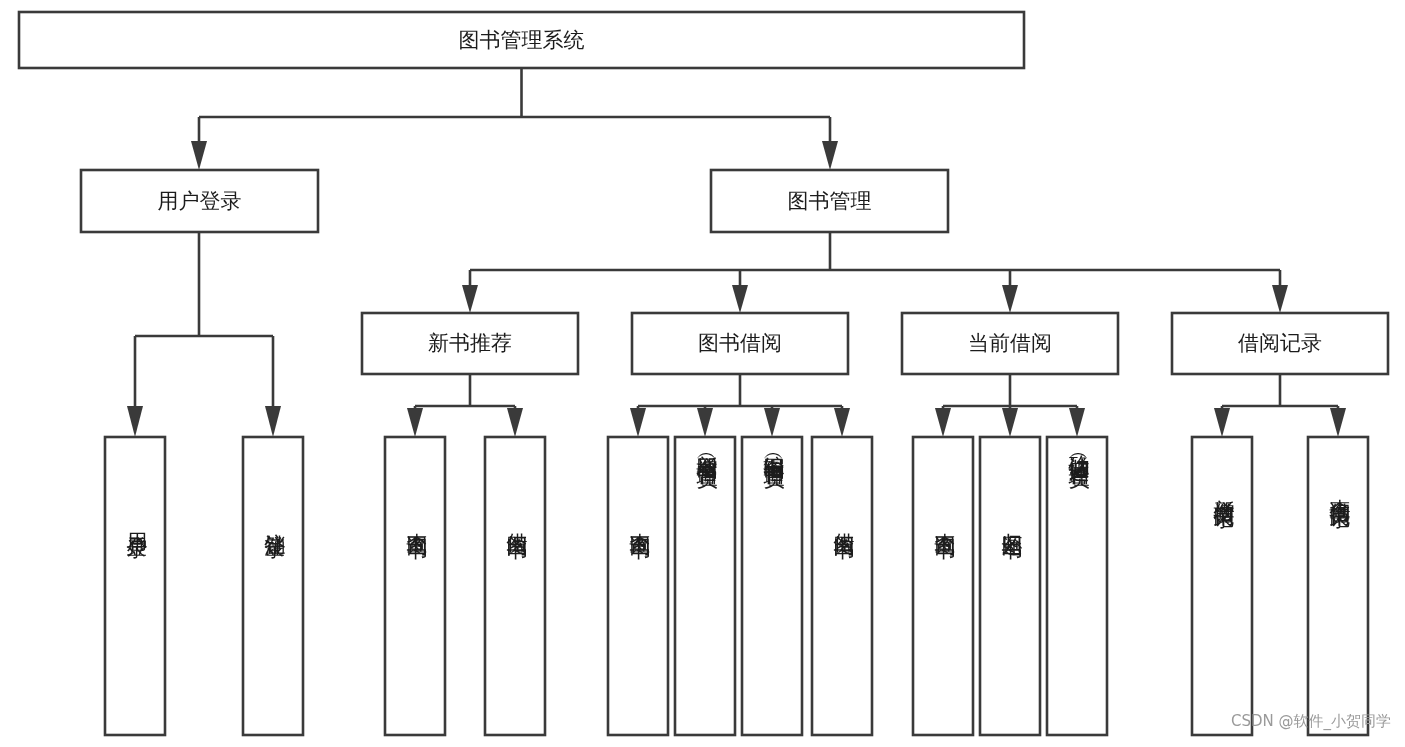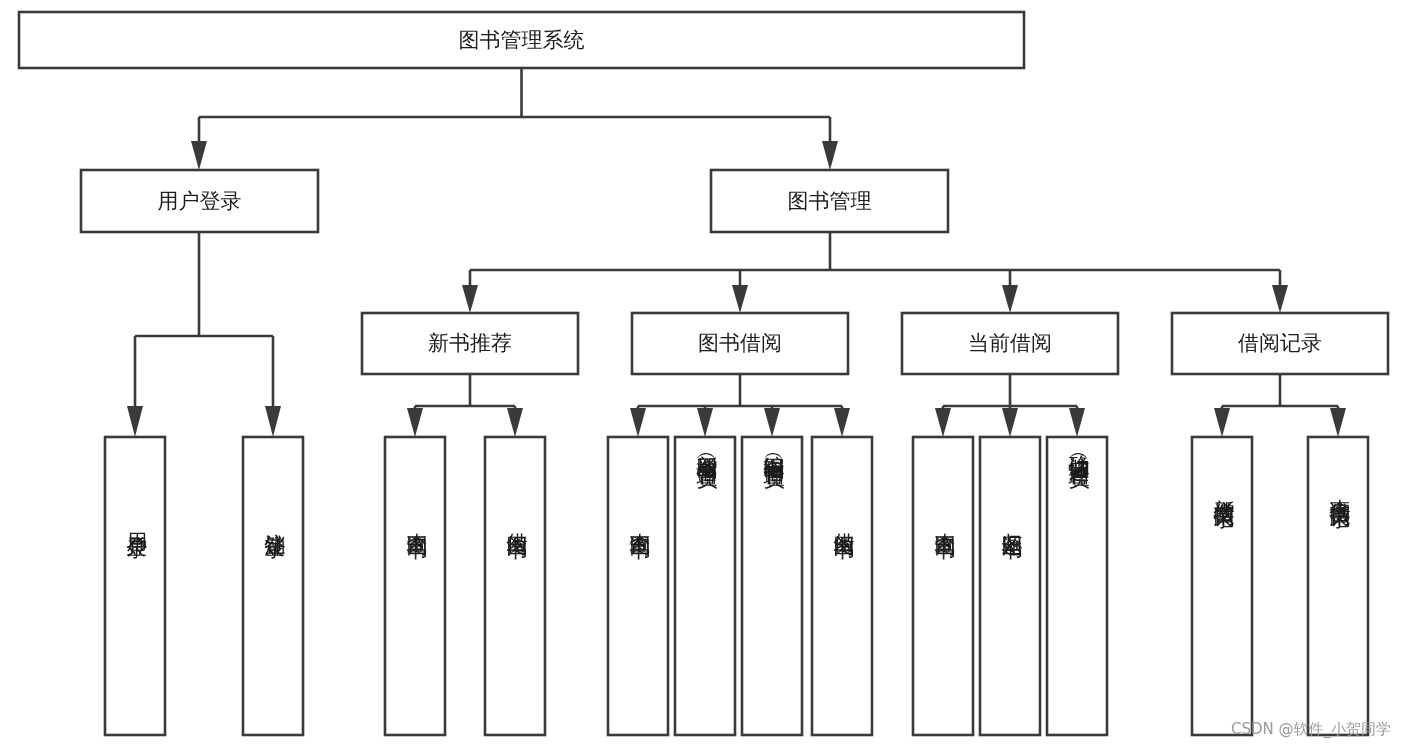--- a/index.html
+++ b/index.html
@@ -56,21 +56,21 @@
     fill: #1c1c1c;
     writing-mode: vertical-rl;
     text-orientation: upright;
     letter-spacing: 2px;
     dominant-baseline: middle;
     text-anchor: middle;
   }
   .watermark {
     position: absolute;
     right: 14px;
-    bottom: 8px;
+    bottom: 16px;
     font-family: "DejaVu Sans", "Liberation Sans", sans-serif;
     font-size: 15px;
     color: #9a9a9a;
     white-space: nowrap;
     user-select: none;
   }
 </style>
 </head>
 <body>
 

